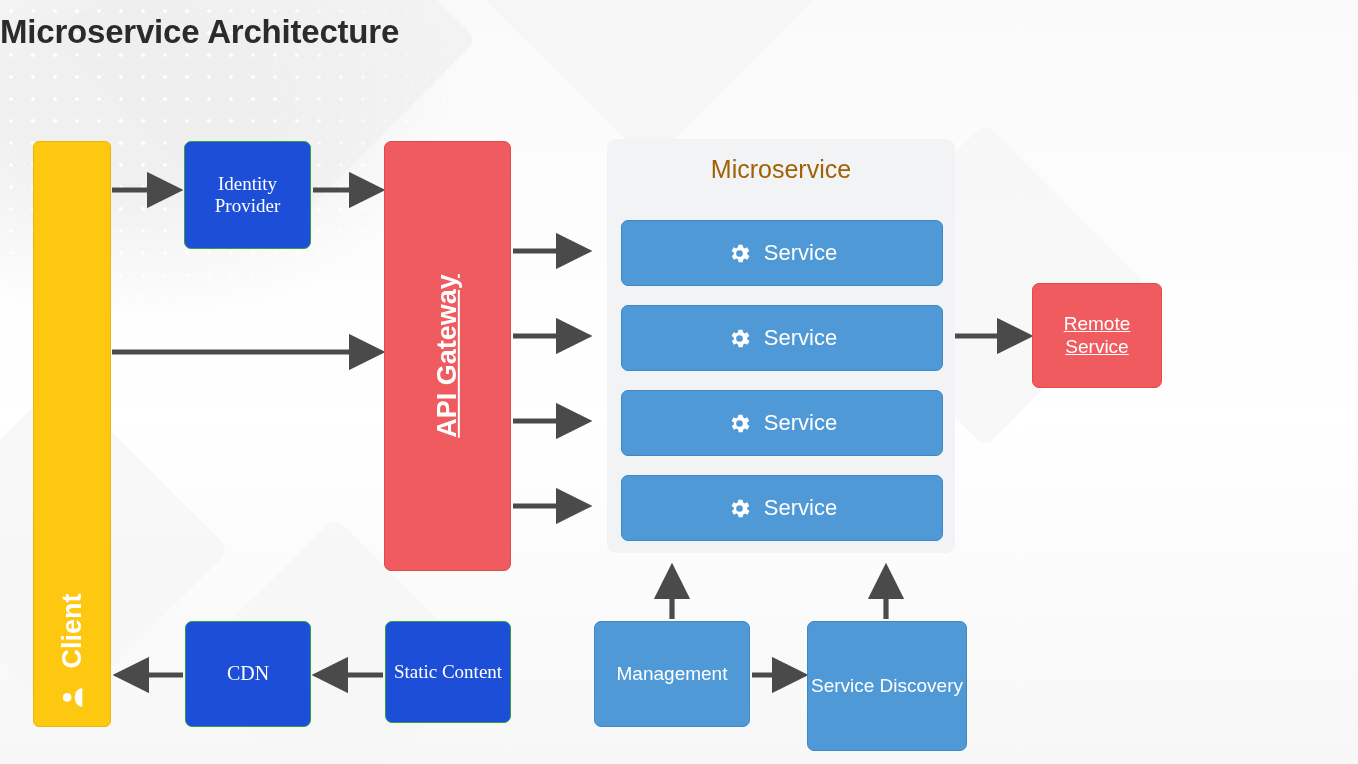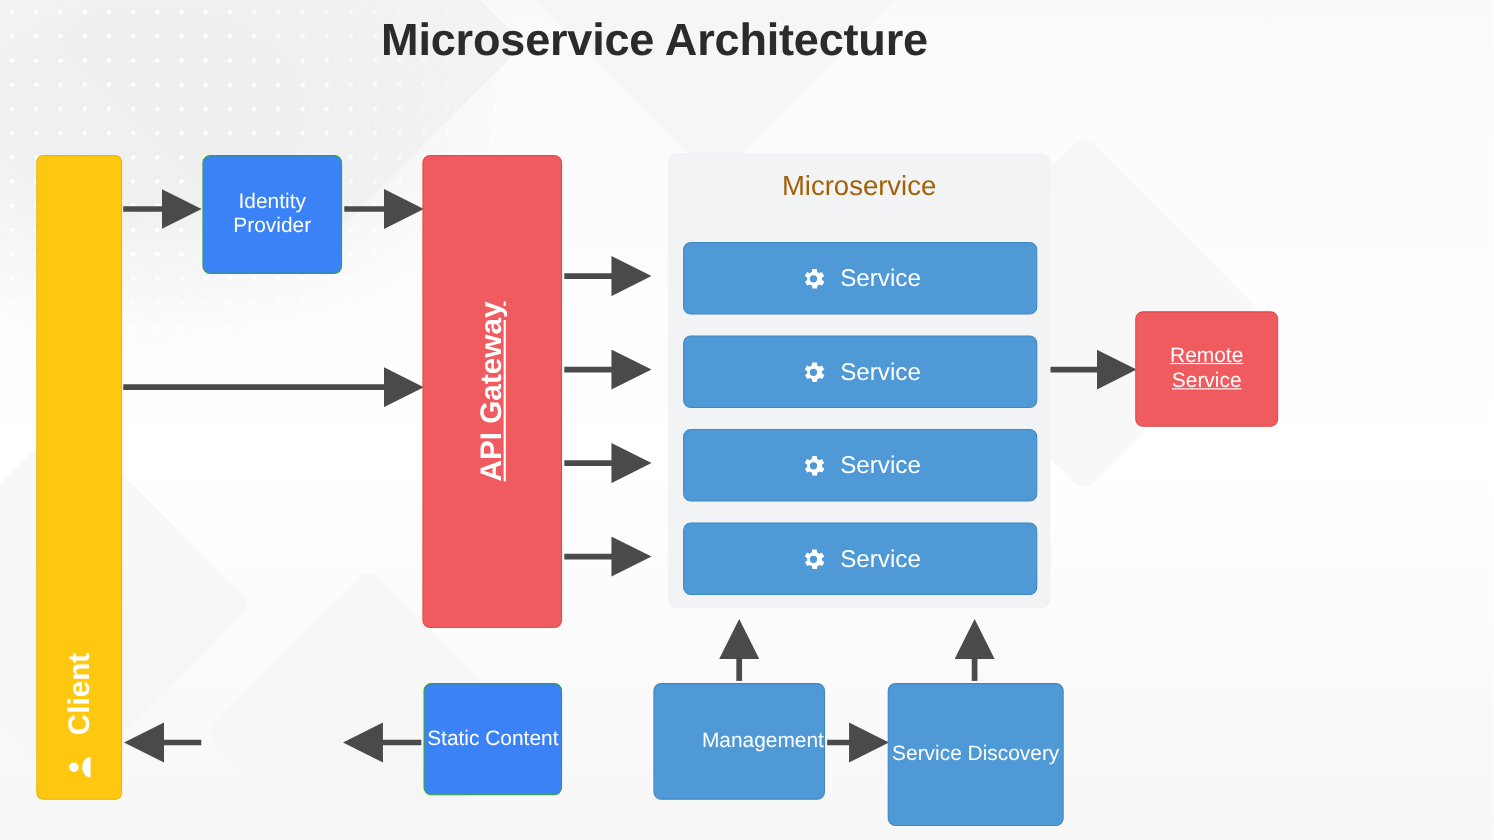--- a/index.html
+++ b/index.html
@@ -48,43 +48,42 @@
   .bg-chev.b { left: 520px; top: -150px; width: 260px; height: 260px; background:#f4f4f4; }
   .bg-chev.c { left: 870px; top: 170px; width: 230px; height: 230px; background:#f6f6f6; }
   .bg-chev.d { left: 230px; top: 560px; width: 210px; height: 210px; background:#f6f6f6; }
   .bg-chev.e { left: -60px; top: 430px; width: 240px; height: 240px; background:#f5f5f5; }
 
   
   .title {
     position: absolute;
     left: 0; top: 13px;
     width: 1190px;
-    text-align: center;
-    font-size: 41px;
+    font-size: 33px;
     font-weight: bold;
     color: #2b2b2b;
     letter-spacing: -0.2px;
   }
 
   
   .node {
     position: absolute;
     box-sizing: border-box;
     display: flex;
     align-items: center;
     justify-content: center;
     text-align: center;
     color: #ffffff;
     line-height: 1.18;
     border-radius: 7px;
   }
   .node .lbl { display: block; width: 100%; }
 
   .n-yellow { background: #FFC810; border: 1px solid #e8b60a; }
-  .n-green  { background: #3b82f6; border: 1px solid #36a13c; }
+  .n-green  { background: #1d4ed8; border: 1px solid #36a13c; font-family: Liberation Serif, serif; }
   .n-red    { background: #EF5B5E; border: 1px solid #e04b4f; text-decoration: underline; }
   .n-blue   { background: #4E99D6; border: 1px solid #3f88c4; }
 
   
   #client {
     left: 33px; top: 141px;
     width: 78px; height: 586px;
     border-radius: 6px;
     flex-direction: column;
     justify-content: flex-end;
@@ -170,21 +169,20 @@
   }
   #static-content {
     left: 385px; top: 621px;
     width: 126px; height: 102px;
     font-size: 19px;
   }
   #management {
     left: 594px; top: 621px;
     width: 156px; height: 106px;
     font-size: 19px;
-    text-align: right;
   }
   #service-discovery {
     left: 807px; top: 621px;
     width: 160px; height: 130px;
     font-size: 19px;
   }
 
   
   #arrows {
     position: absolute;
@@ -300,20 +298,23 @@
         </svg>
       </span>
       <span>Service</span>
     </div>
   </div>
 
   <div class="node n-red" id="remote-service">
     <span class="lbl">Remote Service</span>
   </div>
 
+  <div class="node n-green" id="cdn">
+    <span class="lbl">CDN</span>
+  </div>
 
   <div class="node n-green" id="static-content">
     <span class="lbl">Static Content</span>
   </div>
 
   <div class="node n-blue" id="management">
     <span class="lbl">Management</span>
   </div>
 
   <div class="node n-blue" id="service-discovery">

